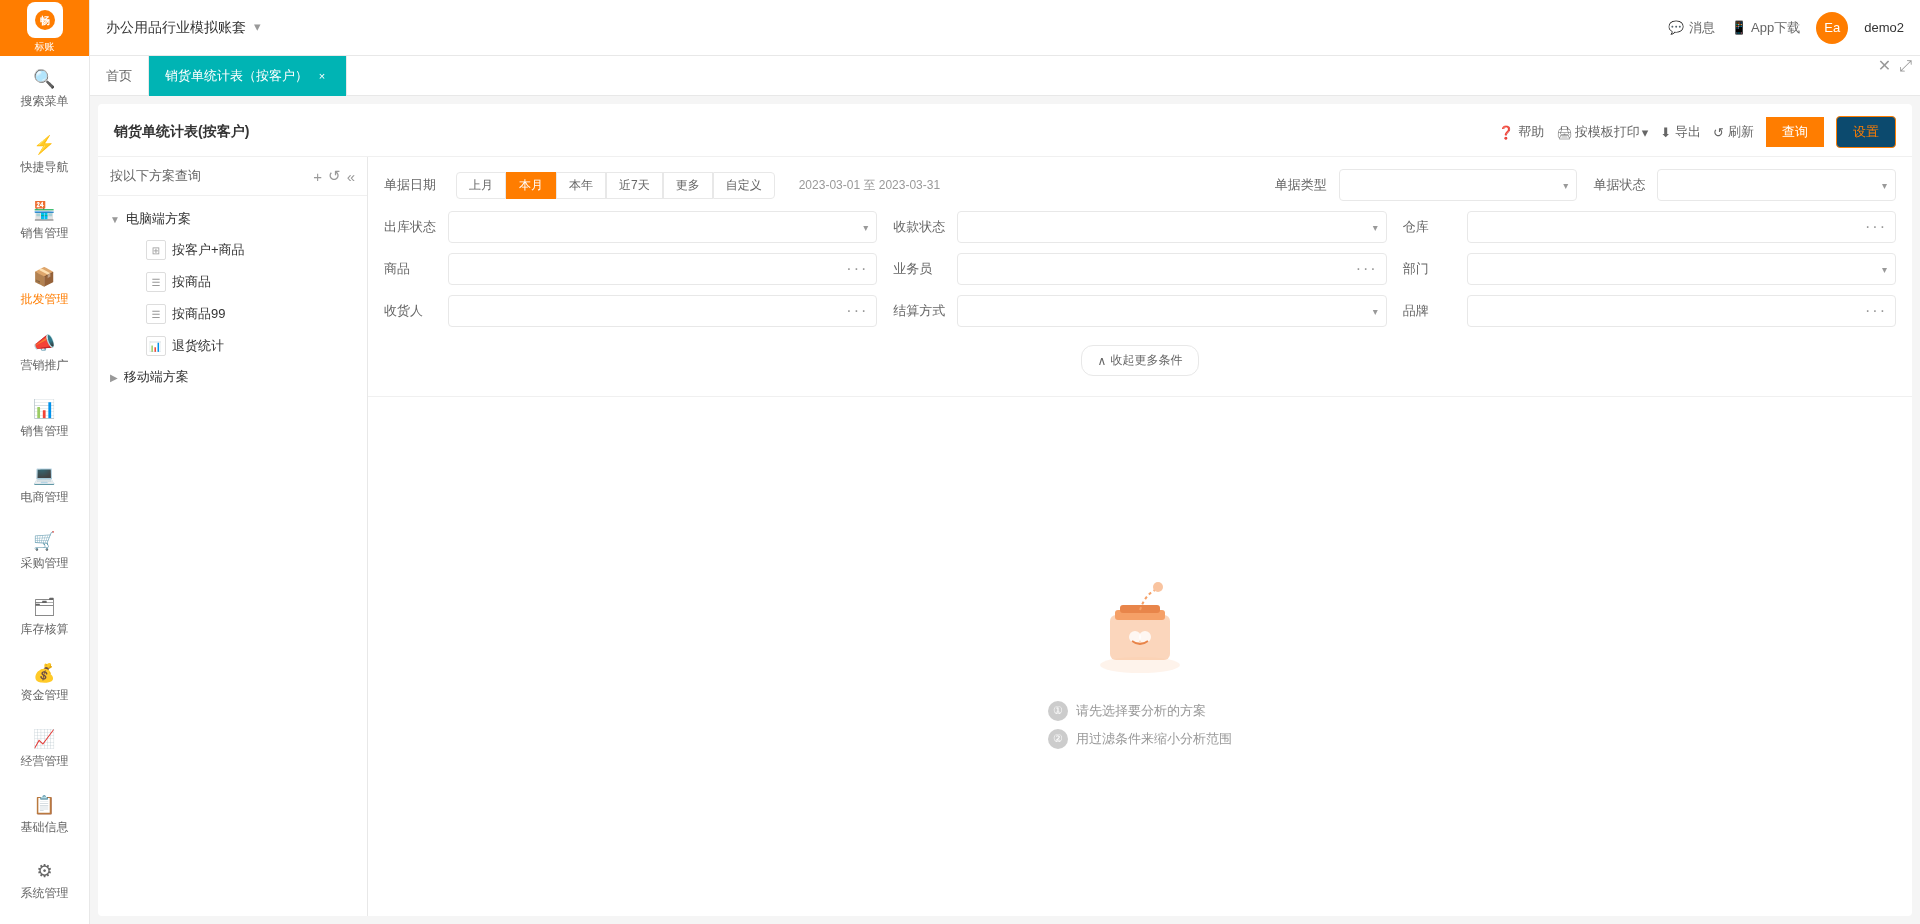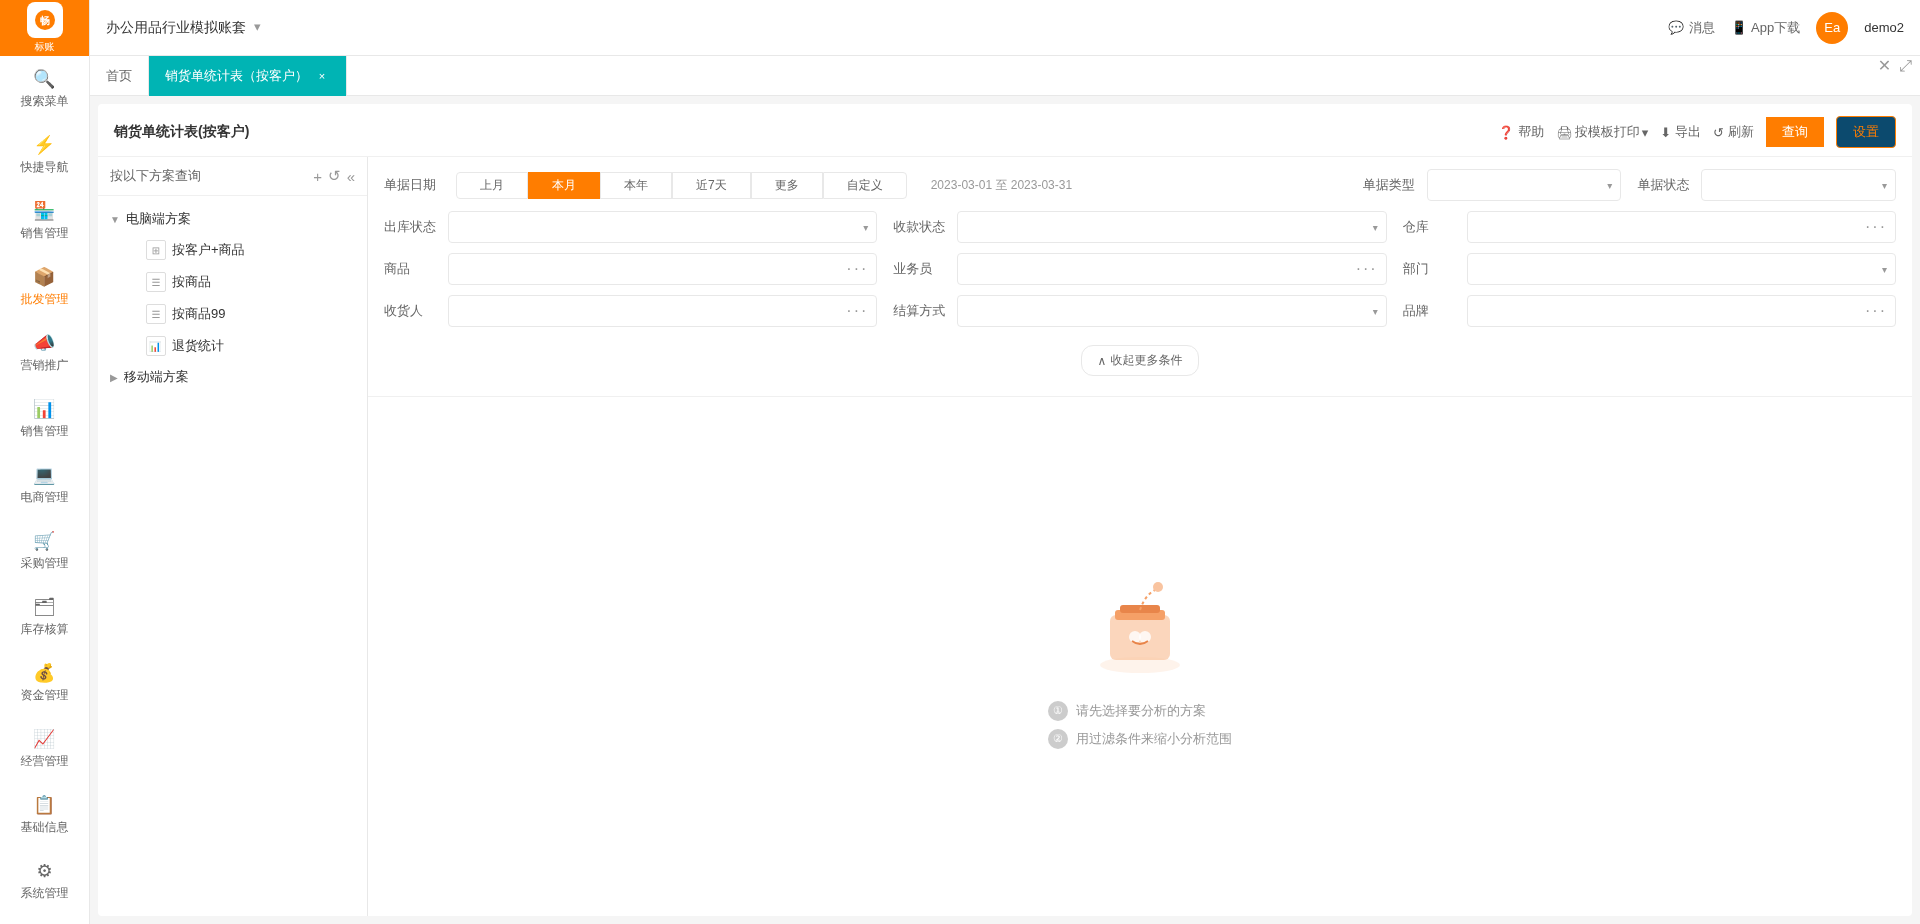--- a/index.html
+++ b/index.html
@@ -73,21 +73,21 @@
     .tree-chevron { color: #999; font-size: 10px; }
     .sub-item { padding-left: 48px; }
 
     
     .right-panel { flex: 1; display: flex; flex-direction: column; overflow: hidden; }
     .filter-area { padding: 12px 16px; border-bottom: 1px solid #f0f0f0; }
     .filter-row { display: flex; align-items: center; gap: 16px; margin-bottom: 10px; }
     .filter-row:last-child { margin-bottom: 0; }
     .filter-label { color: #666; font-size: 13px; white-space: nowrap; min-width: 56px; }
     .filter-date-group { display: flex; align-items: center; gap: 0; }
-    .date-btn { padding: 4px 23px; border: 1px solid #e8e8e8; background: #fff; cursor: pointer; font-size: 12px; color: #666; }
+    .date-btn { padding: 4px 12px; border: 1px solid #e8e8e8; background: #fff; cursor: pointer; font-size: 12px; color: #666; }
     .date-btn:first-child { border-radius: 4px 0 0 4px; }
     .date-btn:last-child { border-radius: 0 4px 4px 0; }
     .date-btn.active { background: #ff7d00; color: #fff; border-color: #ff7d00; }
     .date-range { font-size: 12px; color: #999; margin-left: 8px; }
     .filter-select { flex: 1; height: 32px; border: 1px solid #e8e8e8; border-radius: 4px; padding: 0 8px; display: flex; align-items: center; justify-content: space-between; cursor: pointer; background: #fff; min-width: 120px; }
     .filter-select .select-placeholder { color: #ccc; font-size: 13px; }
     .filter-select .select-arrow { color: #999; font-size: 10px; }
     .filter-select .select-dots { color: #999; font-size: 16px; letter-spacing: 2px; }
     .filter-item { display: flex; align-items: center; flex: 1; gap: 8px; min-width: 0; }
     .collapse-btn { display: flex; align-items: center; justify-content: center; gap: 4px; color: #666; cursor: pointer; padding: 6px 16px; font-size: 12px; background: #fff; border: 1px solid #e8e8e8; border-radius: 12px; margin: 8px auto; width: fit-content; }

